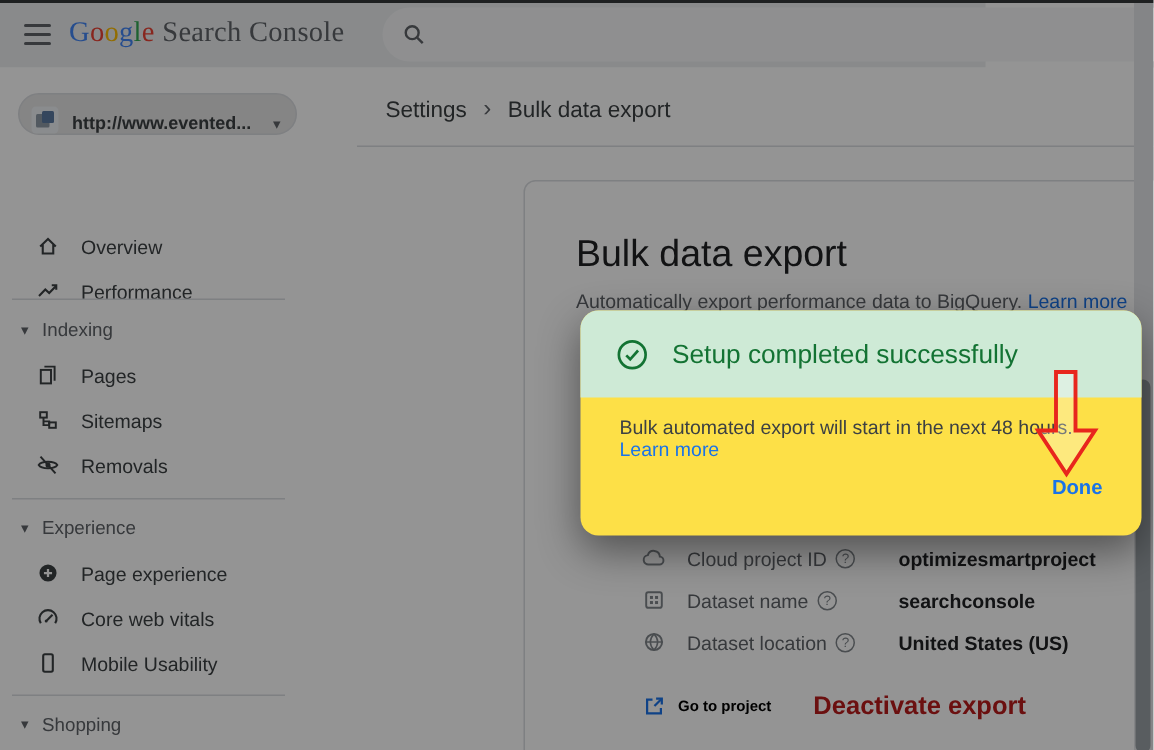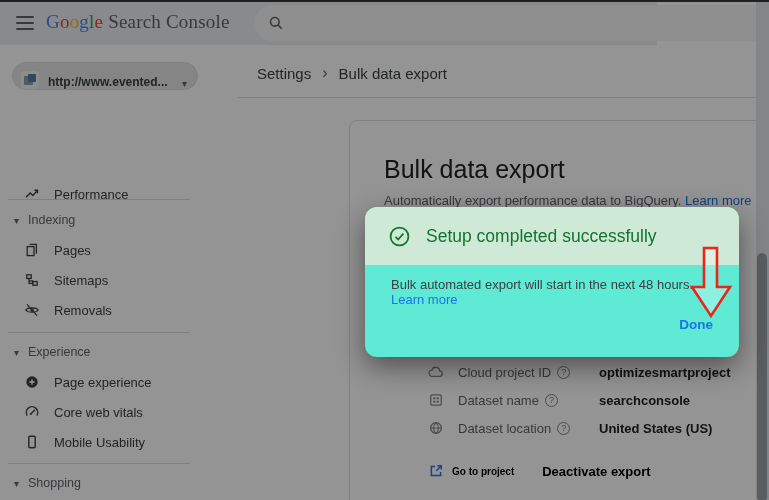--- a/index.html
+++ b/index.html
@@ -46,29 +46,29 @@
   .card { position:absolute; left:111px; top:75px; width:520px; height:400px; background:#fff; border:1px solid #dadce0; border-radius:8px; }
   .card h1 { position:absolute; left:34px; top:34px; font-size:25px; font-weight:400; color:#202124; }
   .card .subtitle { position:absolute; left:34px; top:72px; font-size:13px; color:#5f6368; }
   a.blue { color:#1a73e8; text-decoration:none; cursor:pointer; }
   .field-row { position:absolute; left:78px; height:28px; display:flex; align-items:center; width:420px; }
   .field-row .flabel { margin-left:14px; font-size:13px; color:#5f6368; }
   .help-dot { margin-left:6px; width:13px; height:13px; border:1px solid #80868b; border-radius:50%; color:#80868b; font-size:9px; display:inline-flex; align-items:center; justify-content:center; cursor:pointer; }
   .field-row .fvalue { position:absolute; left:171px; font-size:13px; font-weight:bold; color:#202124; }
   .actions-row { position:absolute; left:78px; top:338px; height:24px; display:flex; align-items:center; }
   .actions-row .golink { margin-left:8px; font-size:10px; font-weight:bold; color:#000000; cursor:pointer; }
-  .actions-row .redlink { margin-left:28px; font-size:13px; font-weight:bold; color:#000000; cursor:pointer; }
+  .actions-row .redlink { margin-left:28px; font-size:17px; font-weight:bold; color:#b91c1c; cursor:pointer; }
 
   
   .scrollbar { position:absolute; right:0; top:2px; width:13px; height:498px; background:#e4e6e8; }
   .scroll-thumb { position:absolute; left:1px; top:251px; width:10px; height:249px; border-radius:5px; background:#9aa0a6; cursor:pointer; }
 
   
   .overlay { position:absolute; inset:0; background:rgba(0,0,0,0.42); z-index:10; }
-  .modal { position:absolute; left:365px; top:207px; width:374px; height:150px; background:#5eead4; border-radius:12px; box-shadow:0 10px 28px rgba(0,0,0,.45); z-index:20; }
+  .modal { position:absolute; left:387px; top:207px; width:374px; height:150px; background:#fde047; border-radius:12px; box-shadow:0 10px 28px rgba(0,0,0,.45); z-index:20; }
   .modal-head { position:absolute; left:0; top:0; width:374px; height:58px; background:#ceead6; border-radius:12px 12px 0 0; display:flex; align-items:center; padding-left:24px; }
   .modal-title { margin-left:16px; font-size:17.5px; color:#137333; }
   .modal-body { position:absolute; left:26px; top:70px; width:330px; font-size:13px; color:#3c4043; }
   .done-btn { position:absolute; right:26px; top:110px; font-size:13.5px; font-weight:bold; color:#1a73e8; background:none; border:none; cursor:pointer; font-family:inherit; }
   .red-arrow { position:absolute; left:685px; top:244px; z-index:30; }
 </style>
 </head>
 <body>
 
 <div class="app">
@@ -93,20 +93,28 @@
   <aside class="sidebar">
     <div class="prop-pill">
       <span class="prop-badge">
           <span class="b1"></span>
           <span class="b2"></span>
         </span>
       <span class="plabel">http://www.evented...</span>
       <span class="caret">▾</span>
     </div>
 
+    <div class="nav-row" style="top:104px">
+      <span class="nicon">
+          <svg width="16" height="16" viewBox="0 0 16 16">
+            <path d="M2.8 8.3 8 3.3l5.2 5M4.5 7.2V13h7V7.2" fill="none" stroke="#3c4043" stroke-width="1.4"></path>
+          </svg>
+        </span>
+      <span class="nlabel">Overview</span>
+    </div>
     <div class="nav-row" style="top:134px">
       <span class="nicon">
           <svg width="16" height="16" viewBox="0 0 16 16">
             <path d="M2 11.3 6.2 7l2.6 2.4 4.7-4.9" fill="none" stroke="#3c4043" stroke-width="1.4"></path>
             <path d="M10.5 4.2h3v3" fill="none" stroke="#3c4043" stroke-width="1.4"></path>
           </svg>
         </span>
       <span class="nlabel">Performance</span>
     </div>
 

